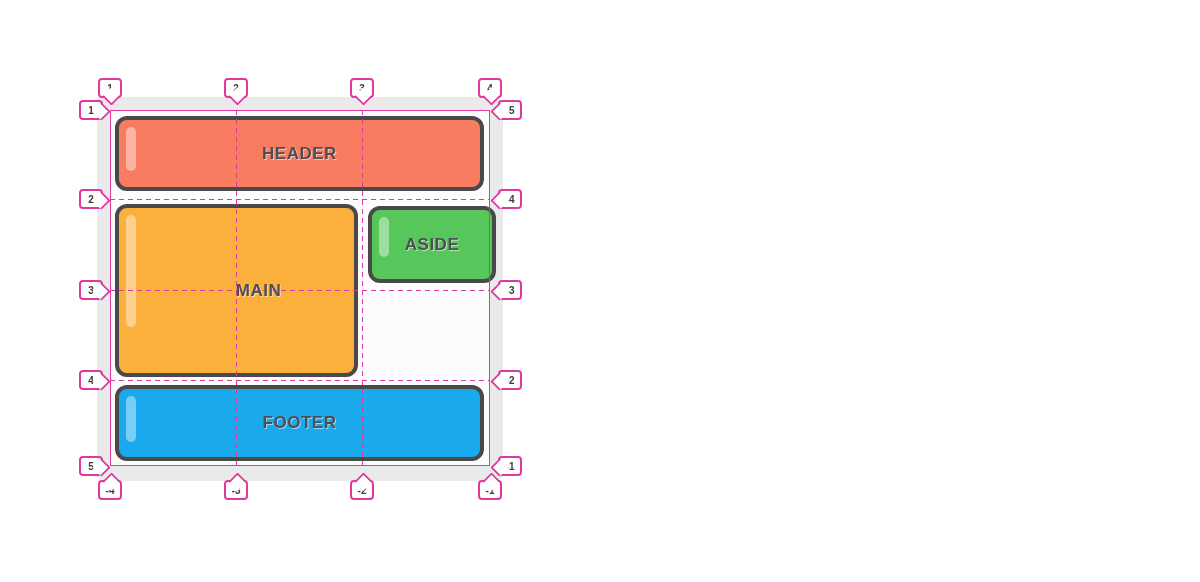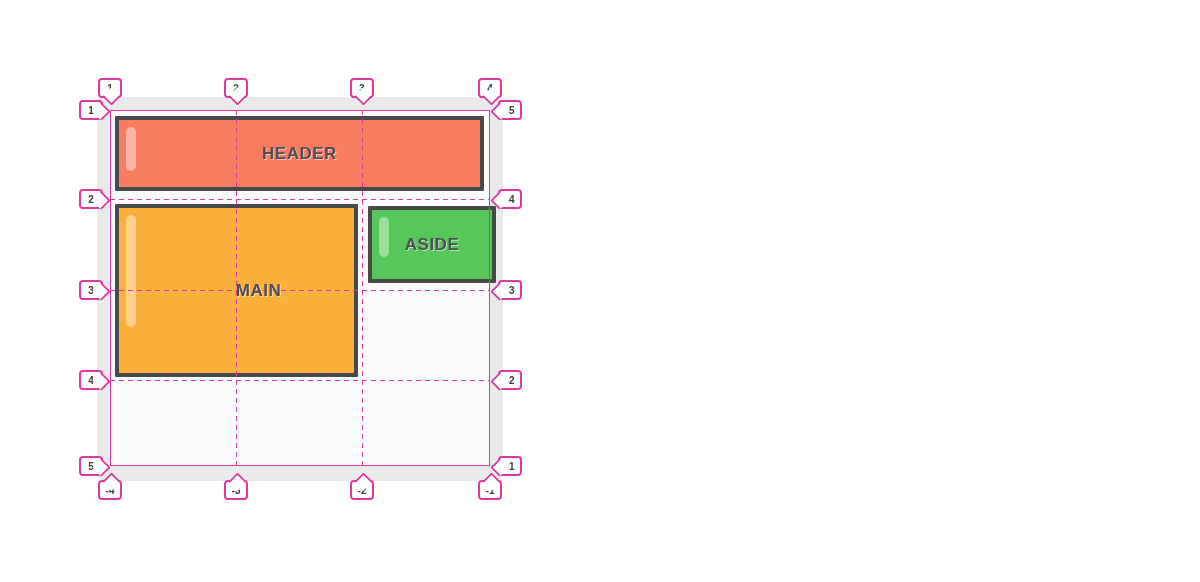--- a/index.html
+++ b/index.html
@@ -35,21 +35,21 @@
     position:absolute;top:110px;height:356px;width:1px;z-index:2;pointer-events:none;
     background:repeating-linear-gradient(to bottom, var(--pink) 0 5px, transparent 5px 9px);
   }
   .hline{
     position:absolute;left:110px;width:380px;height:1px;z-index:2;pointer-events:none;
     background:repeating-linear-gradient(to right, var(--pink) 0 5px, transparent 5px 9px);
   }
 
   
   .box{
-    position:absolute;border:4px solid var(--box-border);border-radius:1px;
+    position:absolute;border:4px solid var(--box-border);border-radius:12px;
     display:flex;align-items:center;justify-content:center;
   }
   .box .label{
     position:relative;z-index:3;
     font-weight:bold;font-size:17px;letter-spacing:.5px;color:var(--label-color);
     text-shadow:1px 1px 0 rgba(255,255,255,.55);
   }
   .shine{
     position:absolute;left:7px;top:7px;width:10px;border-radius:6px;
     background:rgba(255,255,255,.42);
@@ -96,20 +96,24 @@
     <span class="label">HEADER</span>
   </div>
   <div class="box" id="box-main" style="background: rgb(251, 175, 60);">
     <span class="shine"></span>
     <span class="label">MAIN</span>
   </div>
   <div class="box" id="box-aside" style="background: rgb(87, 198, 91);">
     <span class="shine"></span>
     <span class="label">ASIDE</span>
   </div>
+  <div class="box" id="box-footer" style="background: rgb(26, 169, 236);">
+    <span class="shine"></span>
+    <span class="label">FOOTER</span>
+  </div>
 
   <div class="perimeter"></div>
   <div class="vline" style="left:236px;"></div>
   <div class="vline" style="left:362px;"></div>
   <div class="hline" style="top:199px;"></div>
   <div class="hline" style="top:290px;"></div>
   <div class="hline" style="top:380px;"></div>
 
   <div class="marker m-top" style="left:98px;top:78px">1</div>
   <div class="marker m-top" style="left:224px;top:78px">2</div>

